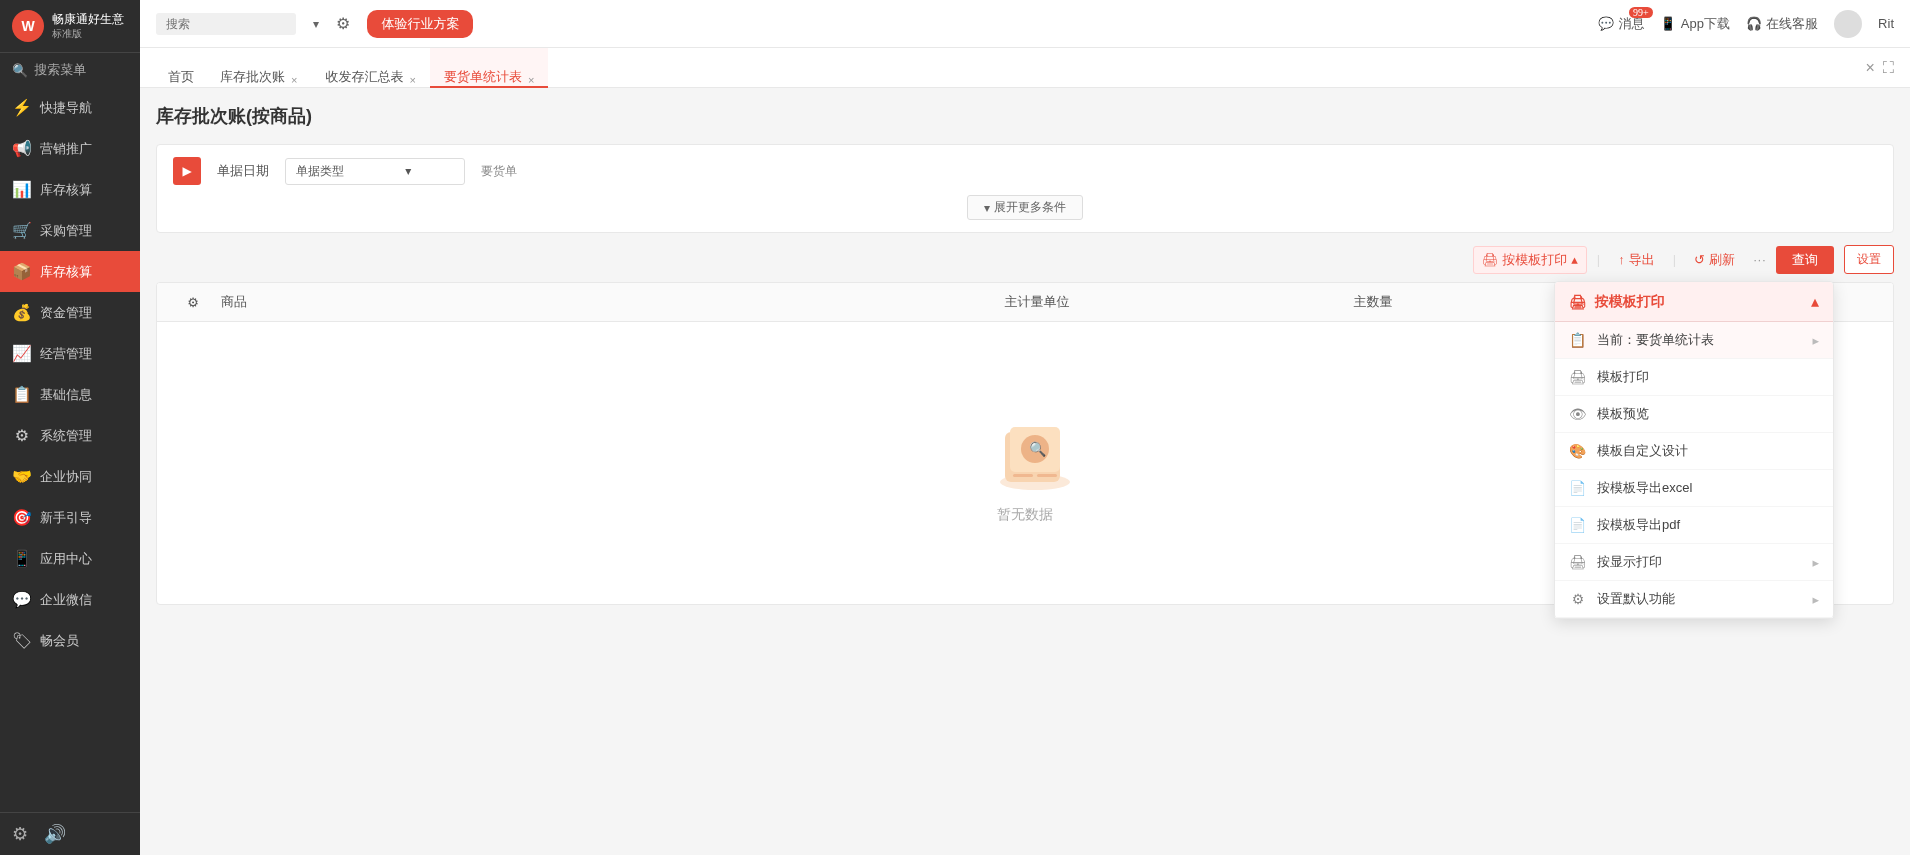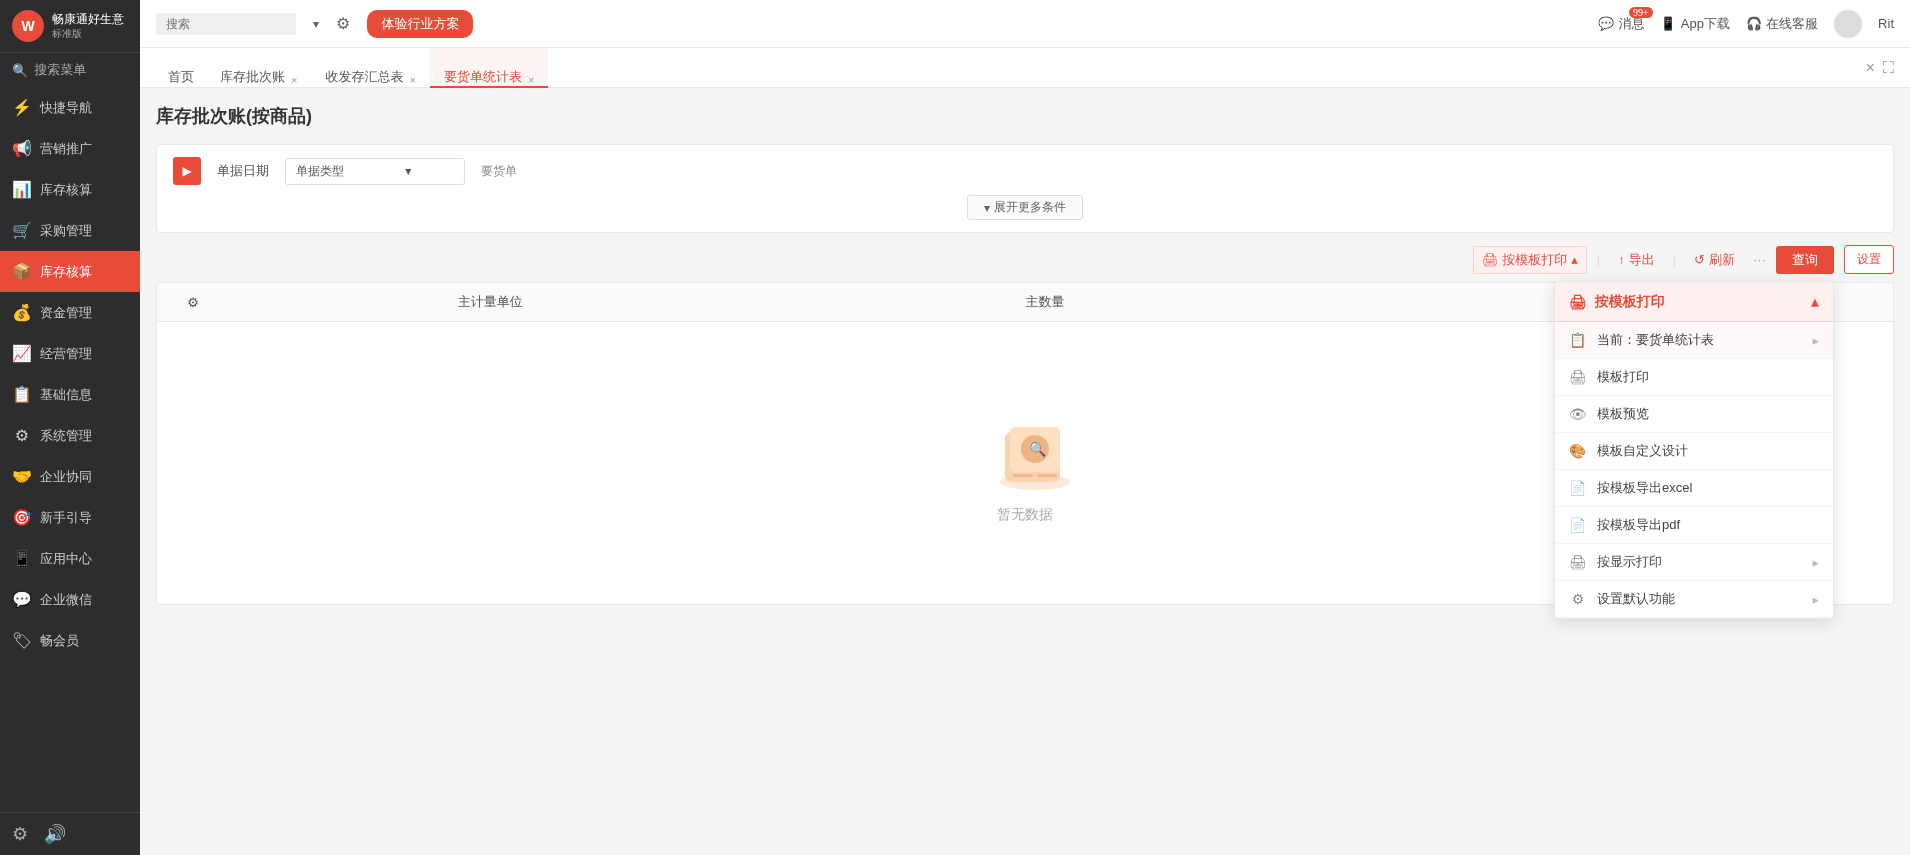--- a/index.html
+++ b/index.html
@@ -437,20 +437,21 @@
           <span class="di-icon">⚙</span>
           <span>设置默认功能</span>
           <span class="di-arrow">▸</span>
         </div>
       </div>
     </div>
 
     <div class="data-table">
       <div class="table-header">
         <div class="th" style="flex:0 0 40px;">⚙</div>
+        <div class="th name-col">商品</div>
         <div class="th">主计量单位</div>
         <div class="th">主数量</div>
         <div class="th">零售金额</div>
       </div>
 
       <div class="table-empty">
         <div class="empty-img">
           <svg width="100" height="100" viewBox="0 0 100 100">
             <ellipse cx="50" cy="80" rx="35" ry="8" fill="#f5c8a0" opacity="0.4"></ellipse>
             <rect x="20" y="30" width="55" height="50" rx="6" fill="#f8d4b0"></rect>

